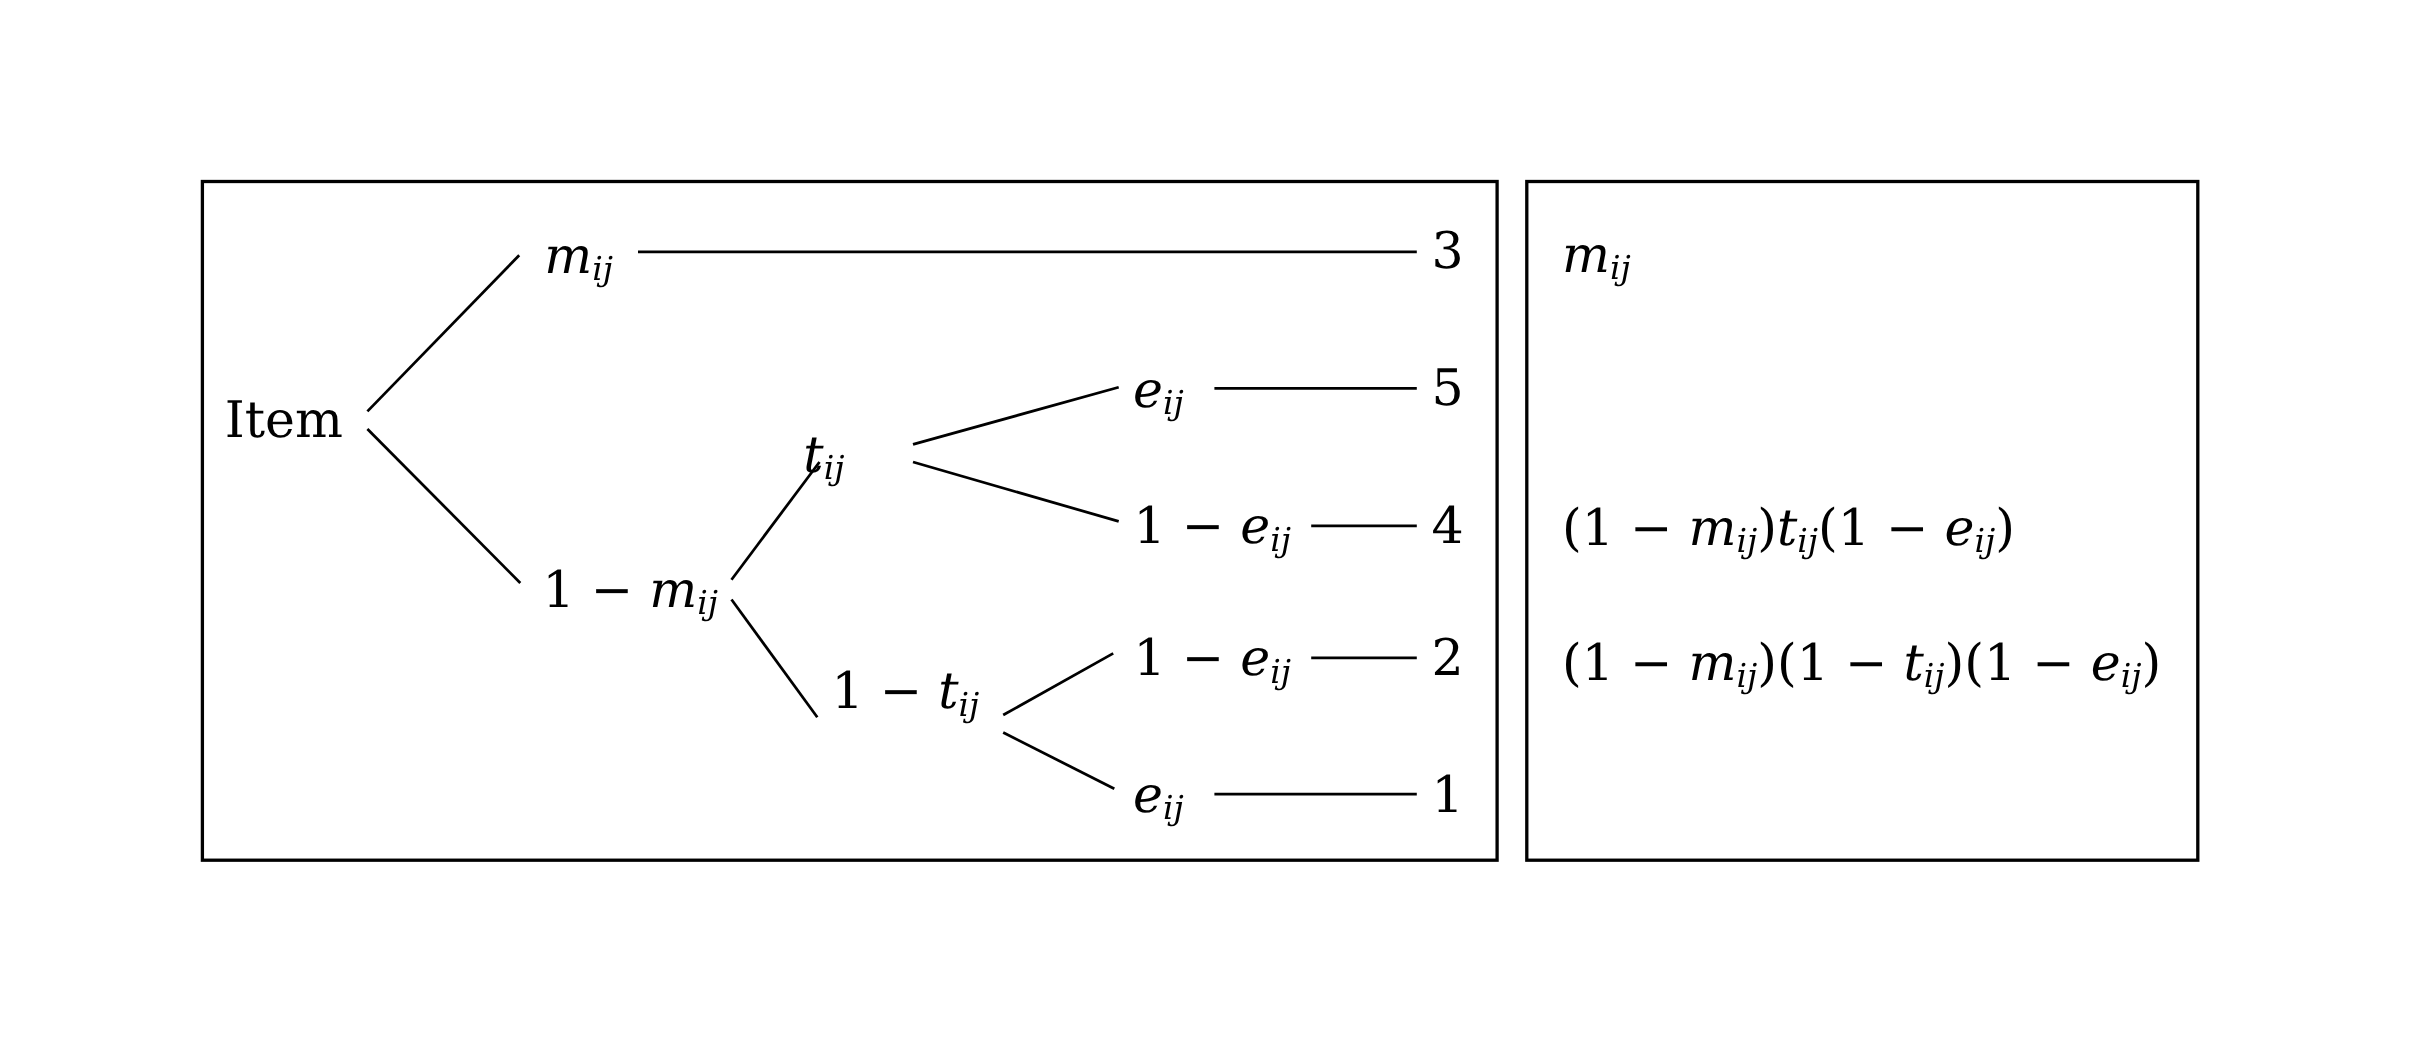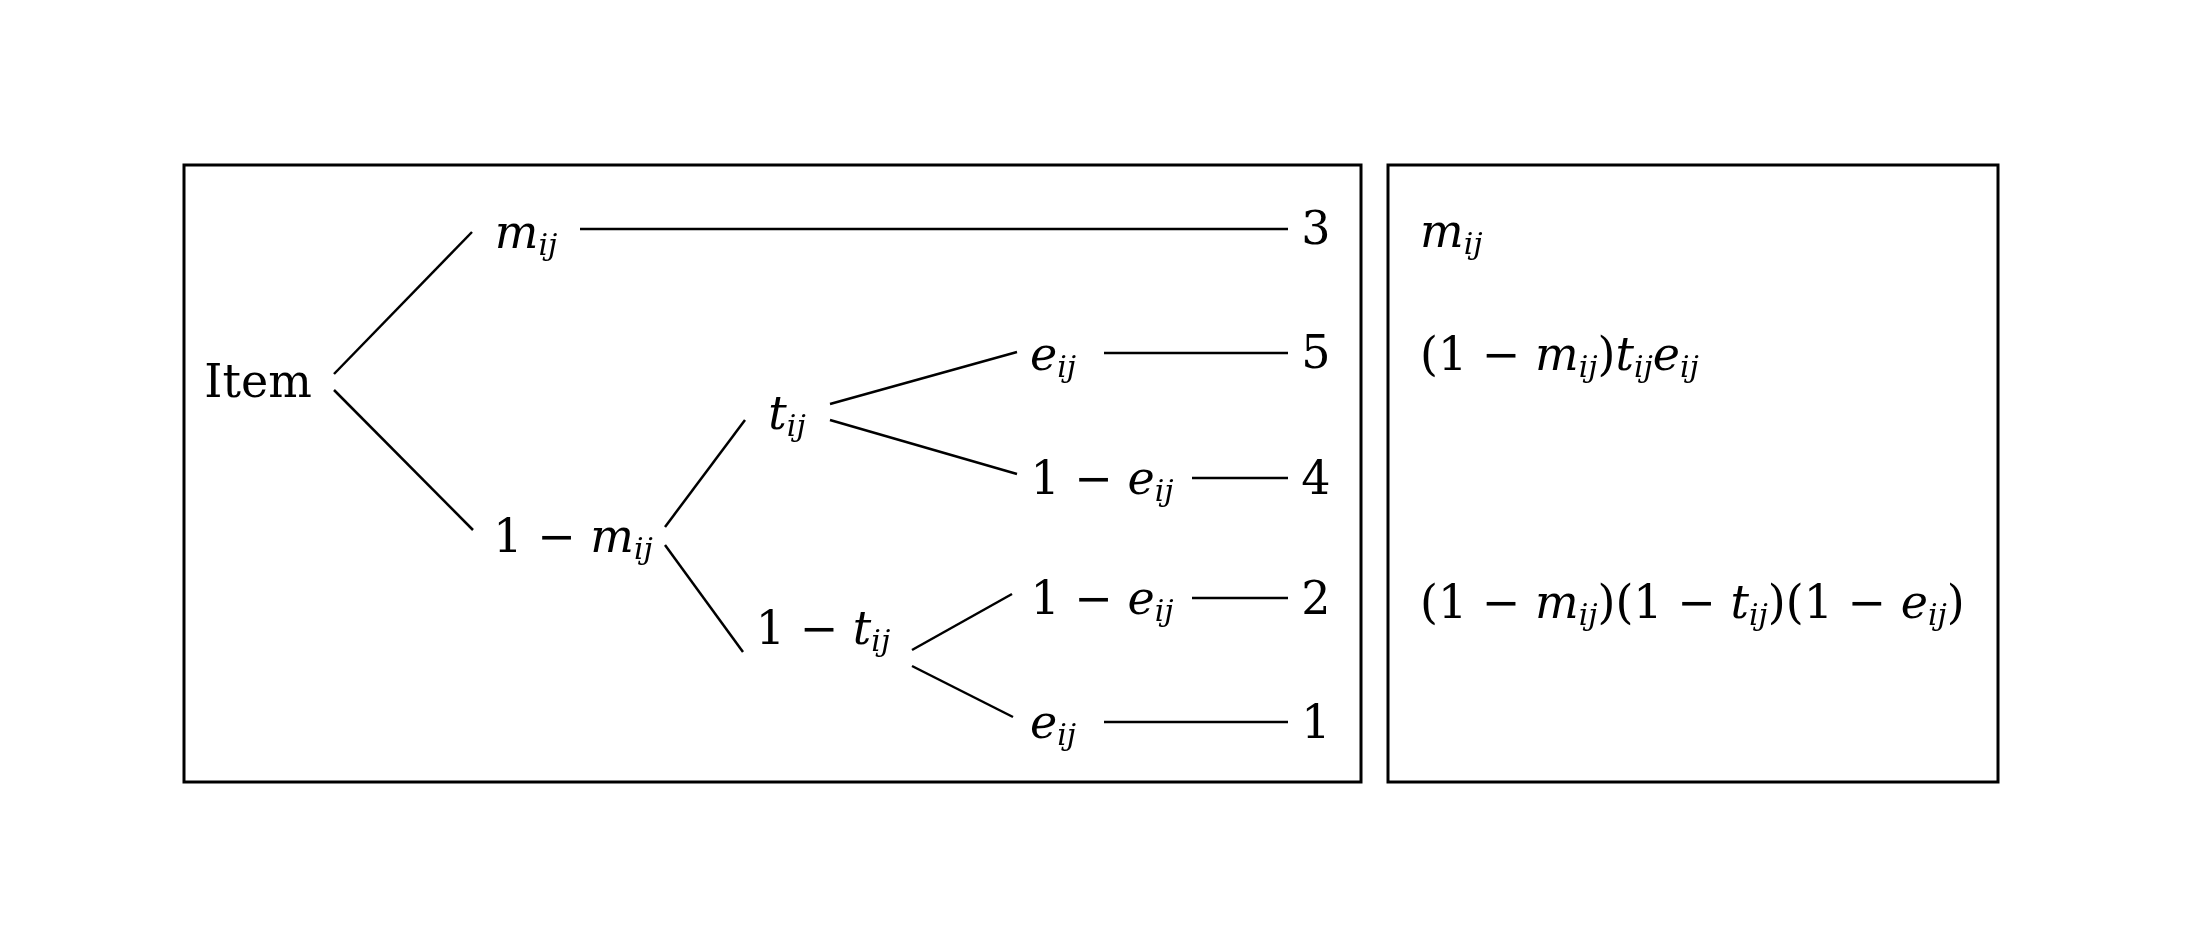--- a/index.html
+++ b/index.html
@@ -66,35 +66,35 @@
     <line x1="1192" y1="598" x2="1288" y2="598"></line>
     <line x1="1104" y1="722" x2="1288" y2="722"></line>
   </svg>
 
   <div class="label roman" style="left:258px; top:381px">Item</div>
 
   <div class="label" style="left:526px; top:232px"><i>m</i><sub><i>ij</i></sub></div>
 
   <div class="label" style="left:573px; top:536px">1 − <i>m</i><sub><i>ij</i></sub></div>
 
-  <div class="label" style="left:787px; top:413px"><i>t</i><sub><i>ij</i></sub></div>
+  <div class="label" style="left:749px; top:413px"><i>t</i><sub><i>ij</i></sub></div>
 
   <div class="label" style="left:823px; top:628px">1 − <i>t</i><sub><i>ij</i></sub></div>
 
   <div class="label" style="left:1053px; top:354px"><i>e</i><sub><i>ij</i></sub></div>
 
   <div class="label" style="left:1102px; top:478px">1 − <i>e</i><sub><i>ij</i></sub></div>
 
   <div class="label" style="left:1102px; top:598px">1 − <i>e</i><sub><i>ij</i></sub></div>
 
   <div class="label" style="left:1053px; top:722px"><i>e</i><sub><i>ij</i></sub></div>
 
   <div class="label" style="left:1316px; top:228px">3</div>
   <div class="label" style="left:1316px; top:352px">5</div>
   <div class="label" style="left:1316px; top:478px">4</div>
   <div class="label" style="left:1316px; top:598px">2</div>
   <div class="label" style="left:1316px; top:722px">1</div>
 
   <div class="label left" style="left:1420px; top:231px"><i>m</i><sub><i>ij</i></sub></div>
-  <div class="label left" style="left:1420px; top:354px">(1 − <i>m</i><sub><i>ij</i></sub>)<i>t</i><sub><i>ij</i></sub><i>e</i><sub><i>ij</i></sub></div>
+  <div class="label left" style="left:1420px; top:479px">(1 − <i>m</i><sub><i>ij</i></sub>)<i>t</i><sub><i>ij</i></sub>(1 − <i>e</i><sub><i>ij</i></sub>)</div>
   <div class="label left" style="left:1420px; top:602px">(1 − <i>m</i><sub><i>ij</i></sub>)(1 − <i>t</i><sub><i>ij</i></sub>)(1 − <i>e</i><sub><i>ij</i></sub>)</div>
 
 </div>
 
 </body></html>

